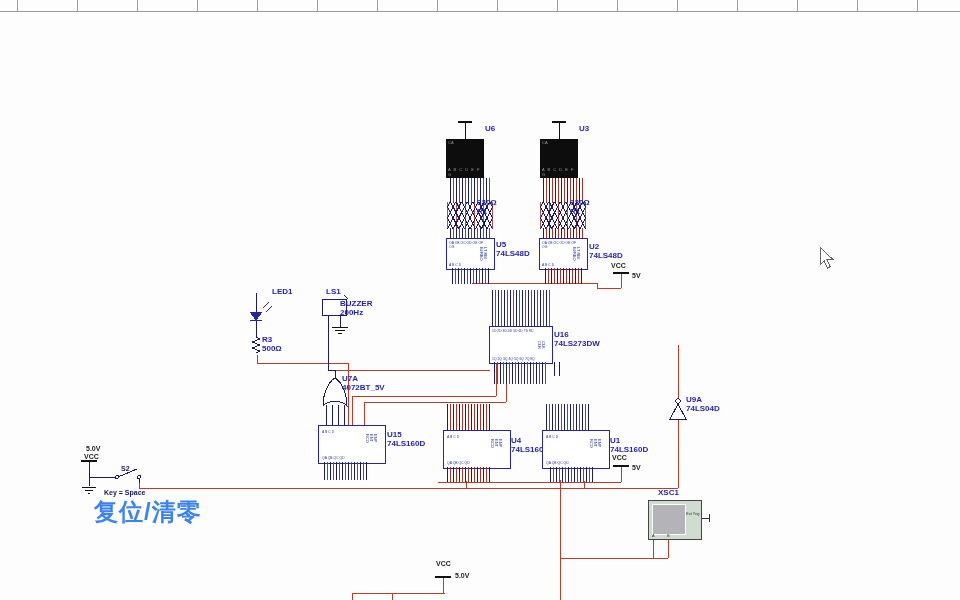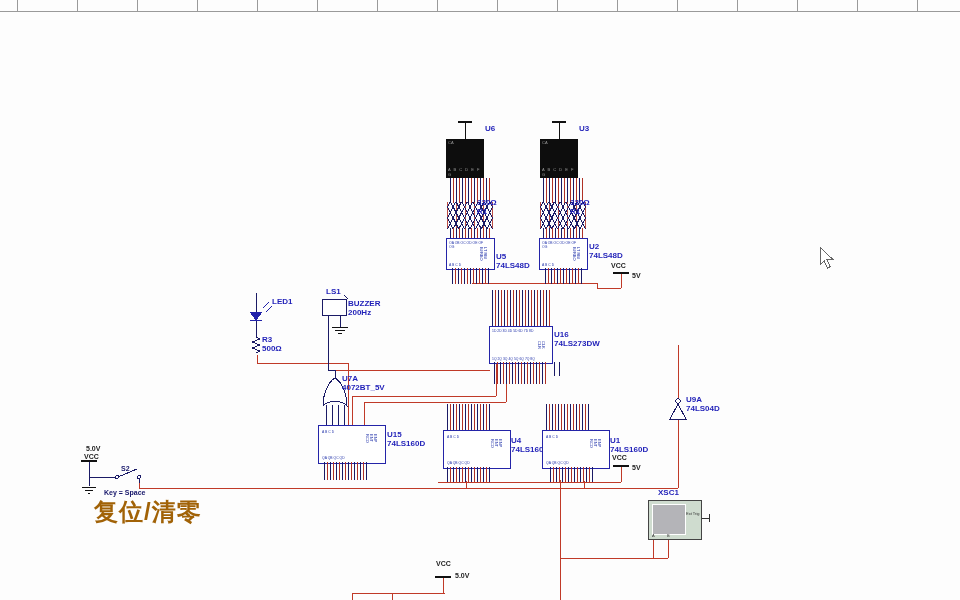--- a/index.html
+++ b/index.html
@@ -30,21 +30,21 @@
   .xhatch{position:absolute;background:
       repeating-linear-gradient(63deg,#1b1b66 0 1px,transparent 1px 5px),
       repeating-linear-gradient(-63deg,#1b1b66 0 1px,transparent 1px 5px),
       repeating-linear-gradient(90deg,rgba(176,50,38,.85) 0 1px,transparent 1px 9px);}
   
   .scope{position:absolute;left:648px;top:500px;width:52px;height:38px;background:#cfdccf;border:1px solid #444;}
   .scope .screen{position:absolute;left:3px;top:3px;width:32px;height:29px;background:#b4b4b8;border:1px solid #fff;}
   .scope .exttrig{position:absolute;left:37px;top:10px;font-size:4px;color:#333;}
   .scope .cha{position:absolute;left:3px;bottom:1px;font-size:4px;color:#333;}
   .scope .chb{position:absolute;left:18px;bottom:1px;font-size:4px;color:#333;}
-  .caption{left:94px;top:496px;font-size:24px;font-weight:bold;color:#a16207;letter-spacing:1px;}
+  .caption{left:94px;top:496px;font-size:24px;font-weight:bold;color:#3b82f6;letter-spacing:1px;}
 </style>
 </head>
 <body>
 
 <div class="stage">
 
   <div class="abs ruler"></div>
 
 
   <svg class="abs" style="left:0;top:0" width="960" height="600" shape-rendering="crispEdges">
@@ -201,21 +201,21 @@
     <div>R1</div>
   </div>
   <div class="compins" style="left:450px;top:228px;width:40px;height:10px"></div>
   <div class="compins" style="left:543px;top:228px;width:40px;height:10px"></div>
 
   <div class="chip" style="left:446px;top:238px;width:47px;height:30px">
     <div class="pinrow" style="left:2px;top:2px">OA OB OC OD OE OF OG</div>
     <div class="pinrow" style="left:2px;bottom:2px">A B C D</div>
     <div class="pinside" style="left:40px;top:8px">LT RBI BI/RBO</div>
   </div>
-  <div class="abs ref" style="left:496px;top:252px">
+  <div class="abs ref" style="left:496px;top:240px">
     <div>U5</div>
     <div>74LS48D</div>
   </div>
   <div class="chip" style="left:539px;top:238px;width:47px;height:30px">
     <div class="pinrow" style="left:2px;top:2px">OA OB OC OD OE OF OG</div>
     <div class="pinrow" style="left:2px;bottom:2px">A B C D</div>
     <div class="pinside" style="left:40px;top:8px">LT RBI BI/RBO</div>
   </div>
   <div class="abs ref" style="left:589px;top:242px">
     <div>U2</div>
@@ -233,25 +233,25 @@
     <div class="pinside" style="left:55px;top:14px">CLK CLR</div>
   </div>
   <div class="abs ref" style="left:554px;top:330px">
     <div>U16</div>
     <div>74LS273DW</div>
   </div>
   <div class="compins" style="left:494px;top:362px;width:54px;height:22px"></div>
   <div class="navpins" style="left:554px;top:362px;width:10px;height:14px"></div>
 
   <div class="abs ref" style="left:326px;top:287px">LS1</div>
-  <div class="abs ref" style="left:348px;top:299px">
+  <div class="abs ref" style="left:340px;top:299px">
     <div>BUZZER</div>
     <div>200Hz</div>
   </div>
-  <div class="abs ref" style="left:272px;top:297px">LED1</div>
+  <div class="abs ref" style="left:272px;top:287px">LED1</div>
   <div class="abs ref" style="left:262px;top:335px">
     <div>R3</div>
     <div>500Ω</div>
   </div>
 
   <div class="abs ref" style="left:342px;top:374px">
     <div>U7A</div>
     <div>4072BT_5V</div>
   </div>
 

